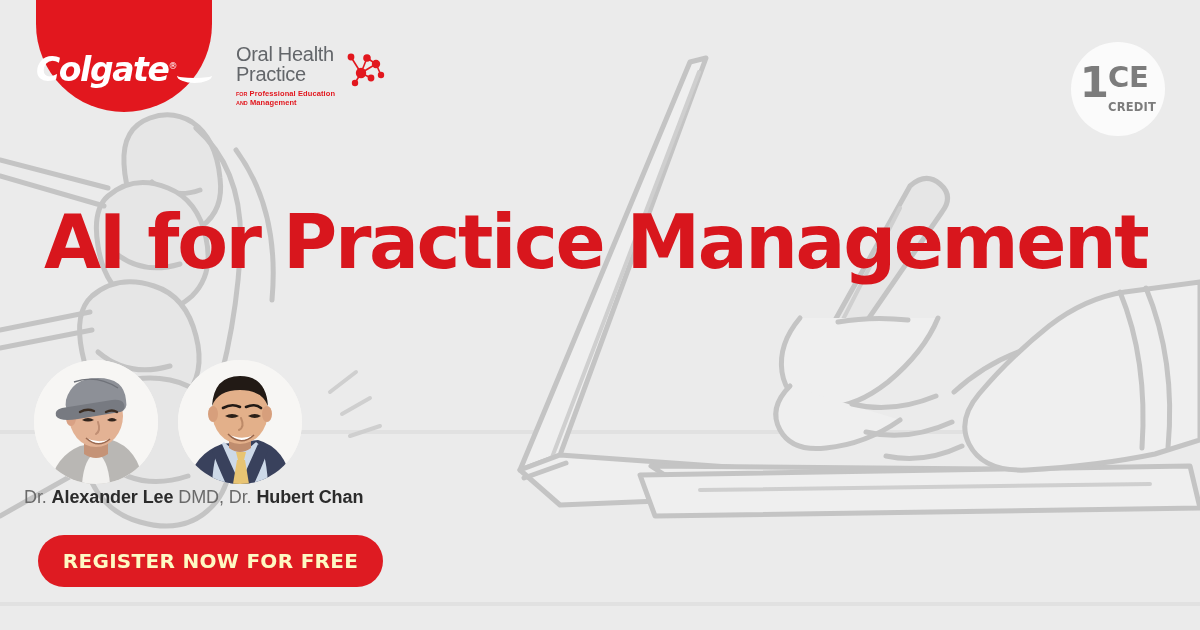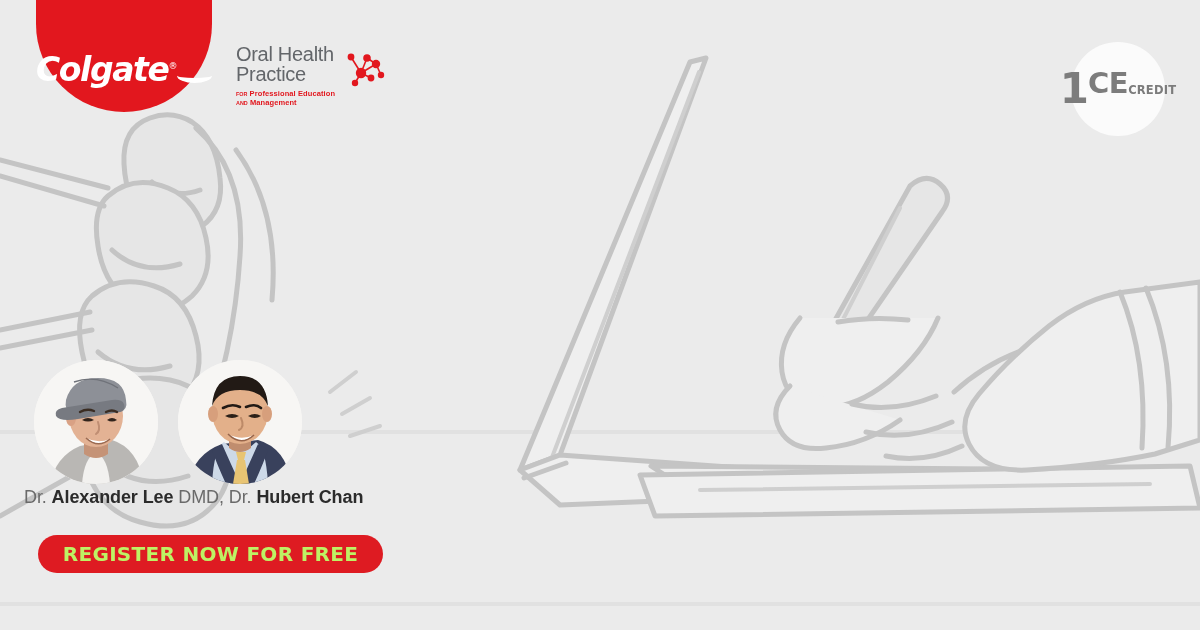--- a/index.html
+++ b/index.html
@@ -113,21 +113,21 @@
   }
   .ce-inner { display:flex; align-items:flex-start; }
   .ce-num {
     font-family:"DejaVu Sans", sans-serif;
     font-weight:bold;
     font-size:42px;
     color:#7c7c7c;
     line-height:0.92;
     letter-spacing:-2px;
   }
-  .ce-right { display:flex; flex-direction:row; margin-left:1px;align-items:flex-end; }
+  .ce-right { display:flex; flex-direction:column; margin-left:1px; }
   .ce-ce {
     font-family:"DejaVu Sans", sans-serif;
     font-weight:bold;
     font-size:29px;
     color:#7c7c7c;
     line-height:0.95;
     letter-spacing:-0.5px;
   }
   .ce-credit {
     font-family:"DejaVu Sans", sans-serif;
@@ -182,25 +182,25 @@
     white-space:nowrap;
   }
   .presenters b { color:#2b2b2b; font-weight:bold; }
 
   
   .cta {
     position:absolute;
     left:38px;
     top:535px;
     width:345px;
-    height:38px;
+    height:52px;
     background:#de1b22;
     border:none;
     border-radius:26px;
-    color:#bef264;
+    color:#fef9c3;
     font-family:"DejaVu Sans", sans-serif;
     font-weight:bold;
     font-size:20px;
     letter-spacing:0.3px;
     cursor:pointer;
     z-index:6;
   }
 </style>
 </head>
 <body>
@@ -332,20 +332,21 @@
   <div class="ce-badge">
     <div class="ce-inner">
       <span class="ce-num">1</span>
       <span class="ce-right">
         <span class="ce-ce">CE</span>
         <span class="ce-credit">CREDIT</span>
       </span>
     </div>
   </div>
 
+  <h1 class="headline">AI for Practice Management</h1>
 
   <div class="avatars">
 
     <div class="avatar">
       <svg viewBox="0 0 124 124" width="124" height="124" xmlns="http://www.w3.org/2000/svg">
         <rect width="124" height="124" fill="#f7f6f4"></rect>
 
         <path d="M16 124 q6 -28 30 -38 l32 -6 q26 8 32 44 Z" fill="#b9b7b4"></path>
         <path d="M48 124 q2 -26 14 -32 q12 6 14 32 Z" fill="#f2f1ef"></path>
 

